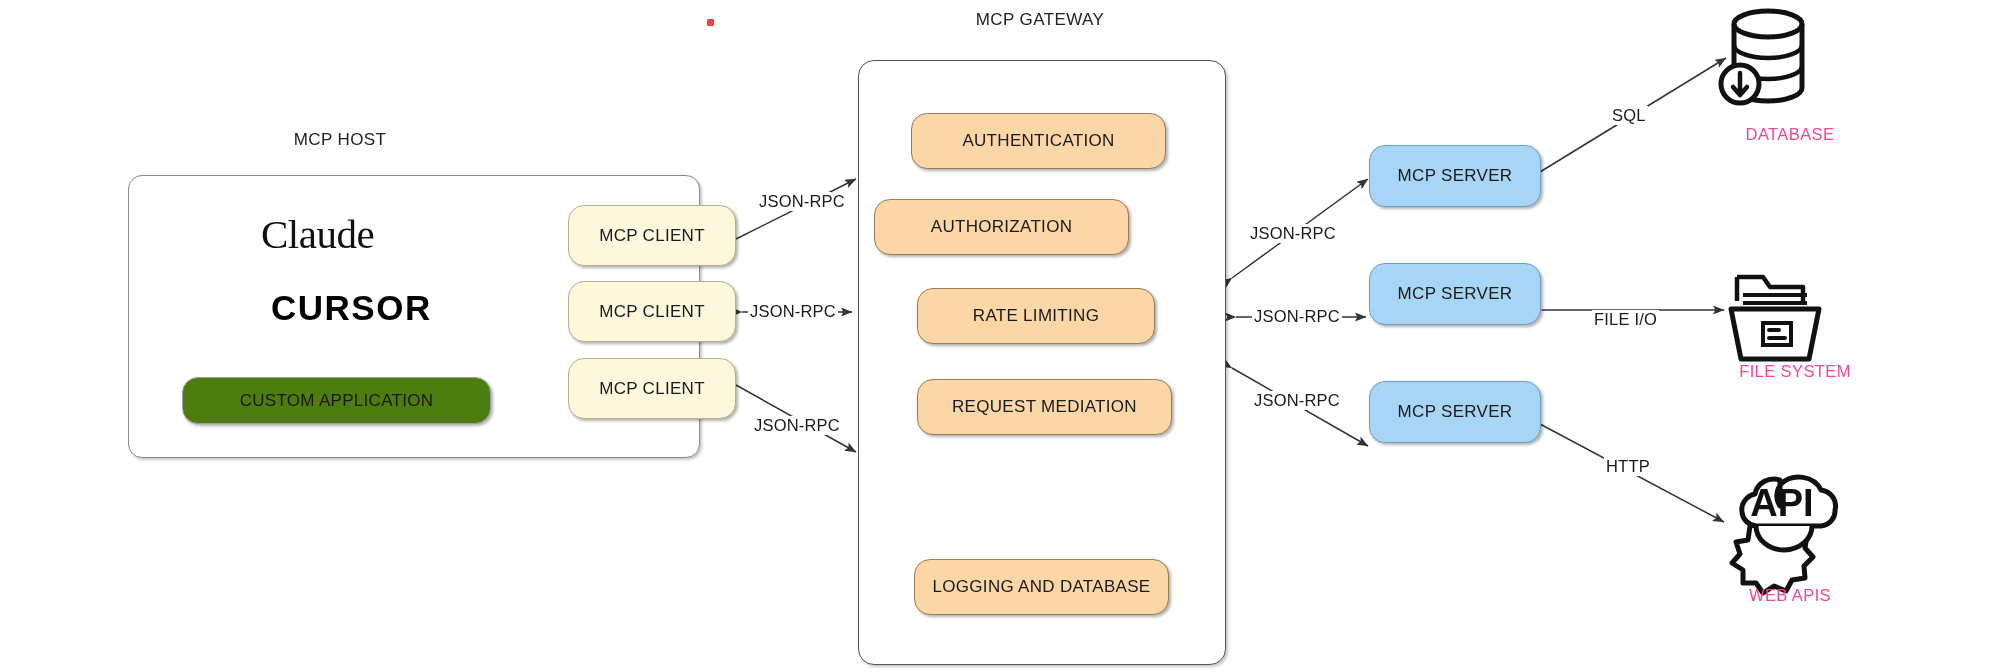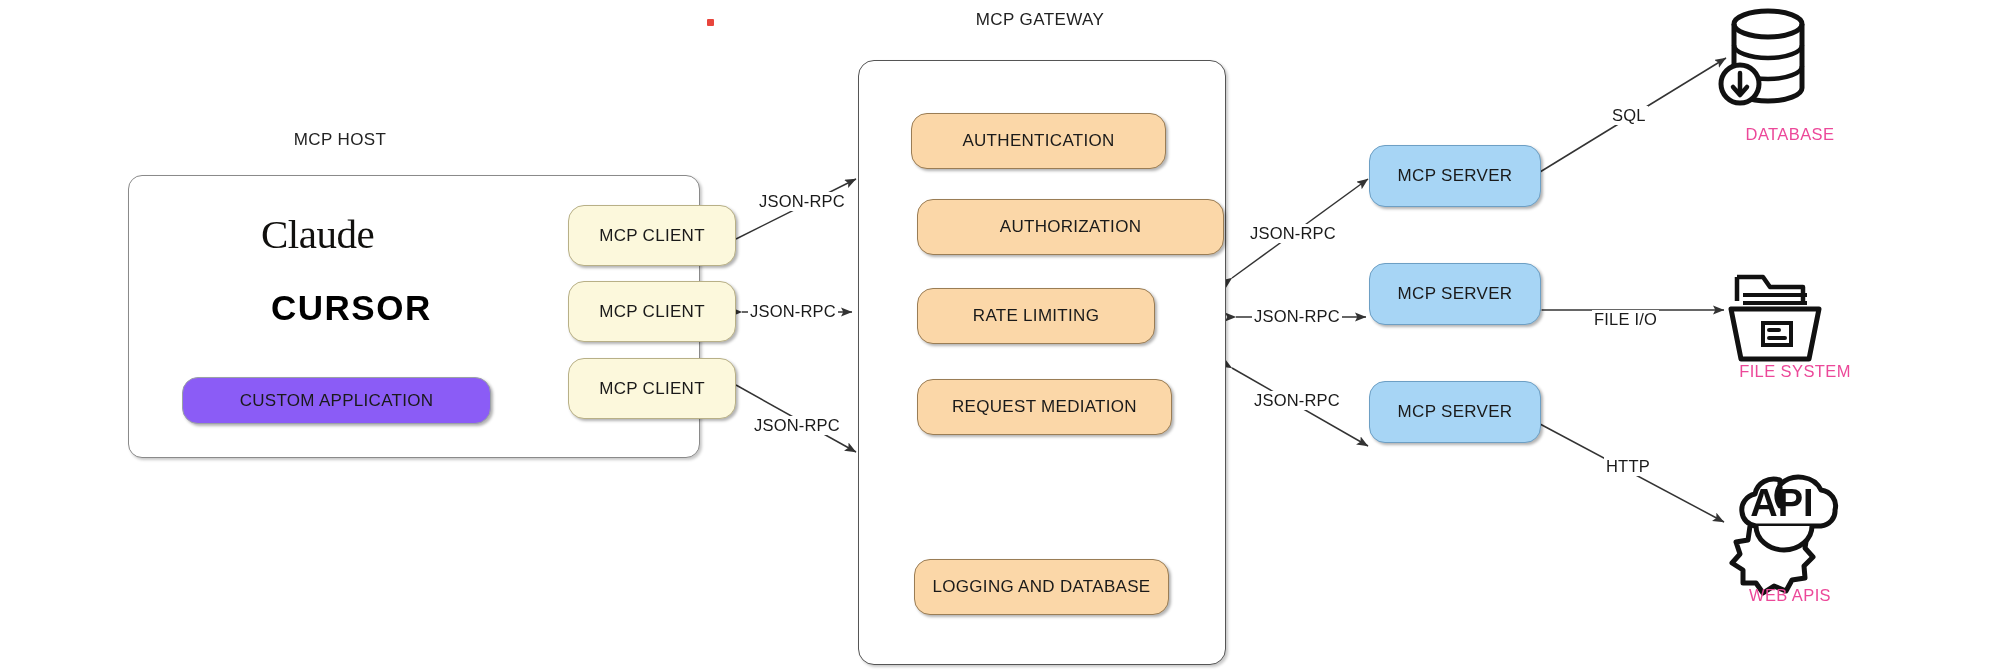--- a/index.html
+++ b/index.html
@@ -57,21 +57,21 @@
     letter-spacing: 0.3px;
     color: #1a1a1a;
     box-shadow: 2px 2px 3px rgba(0,0,0,0.3);
     white-space: nowrap;
   }
   .node-client {
     background: #FCF8DC;
     border: 1.4px solid #b8b087;
   }
   .node-custom {
-    background: #8b5cf6;
+    background: #4d7c0f;
     border: 1.4px solid #9aa0a6;
   }
   .node-gw {
     background: #FBD7A8;
     border: 1.4px solid #9a7d55;
   }
   .node-server {
     background: #A7D5F5;
     border: 1.4px solid #6d9fc4;
   }
@@ -249,21 +249,21 @@
 
   <div class="abs node node-client" style="left:568px; top:205px; width:168px; height:61px;">MCP CLIENT</div>
   <div class="abs node node-client" style="left:568px; top:281px; width:168px; height:61px;">MCP CLIENT</div>
   <div class="abs node node-client" style="left:568px; top:358px; width:168px; height:61px;">MCP CLIENT</div>
 
   <div class="abs caption" style="left:940px; top:10px; width:200px;">MCP GATEWAY</div>
 
   <div class="abs gateway-panel" style="left:858px; top:60px; width:368px; height:605px;"></div>
 
   <div class="abs node node-gw" style="left:911px; top:113px; width:255px; height:56px;">AUTHENTICATION</div>
-  <div class="abs node node-gw" style="left:917px; top:199px; width:307px; height:56px;">AUTHORIZATION</div>
+  <div class="abs node node-gw" style="left:874px; top:199px; width:255px; height:56px;">AUTHORIZATION</div>
   <div class="abs node node-gw" style="left:917px; top:288px; width:238px; height:56px;">RATE LIMITING</div>
   <div class="abs node node-gw" style="left:917px; top:379px; width:255px; height:56px;">REQUEST MEDIATION</div>
   <div class="abs node node-gw" style="left:914px; top:559px; width:255px; height:56px;">LOGGING AND DATABASE</div>
 
   <div class="abs node node-server" style="left:1369px; top:145px; width:172px; height:62px;">MCP SERVER</div>
   <div class="abs node node-server" style="left:1369px; top:263px; width:172px; height:62px;">MCP SERVER</div>
   <div class="abs node node-server" style="left:1369px; top:381px; width:172px; height:62px;">MCP SERVER</div>
 
   <div class="abs ext-label" style="left:1700px; top:125px; width:180px;">DATABASE</div>
   <div class="abs ext-label" style="left:1700px; top:362px; width:190px;">FILE SYSTEM</div>

